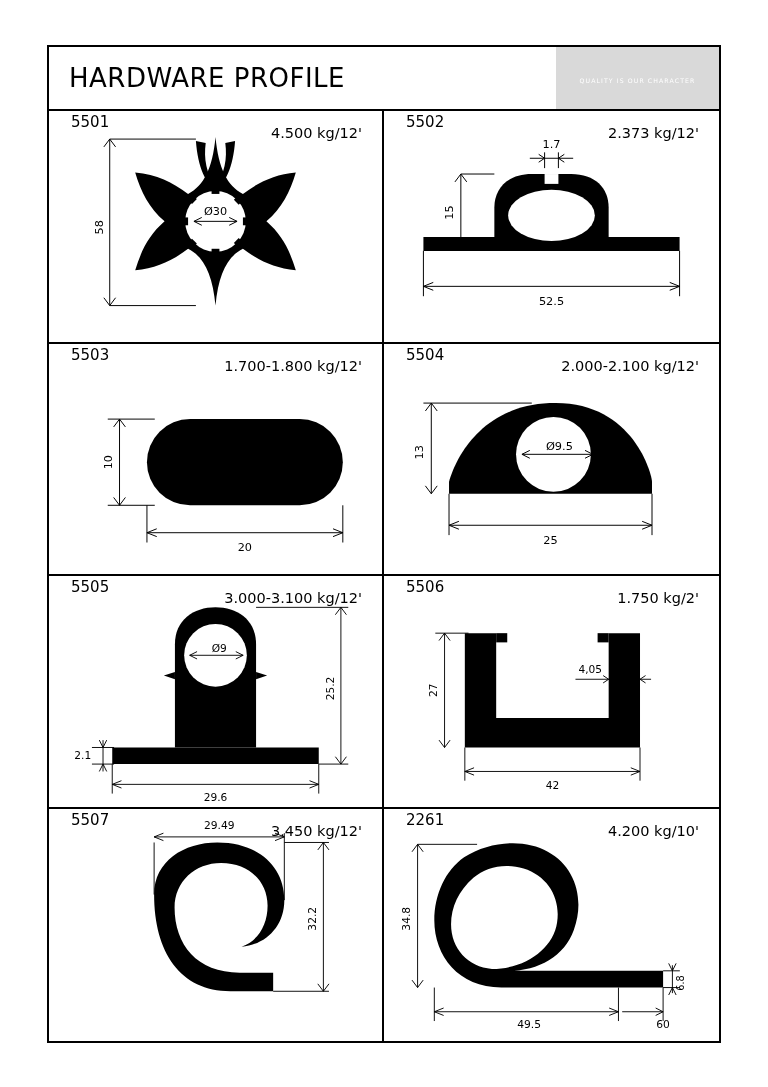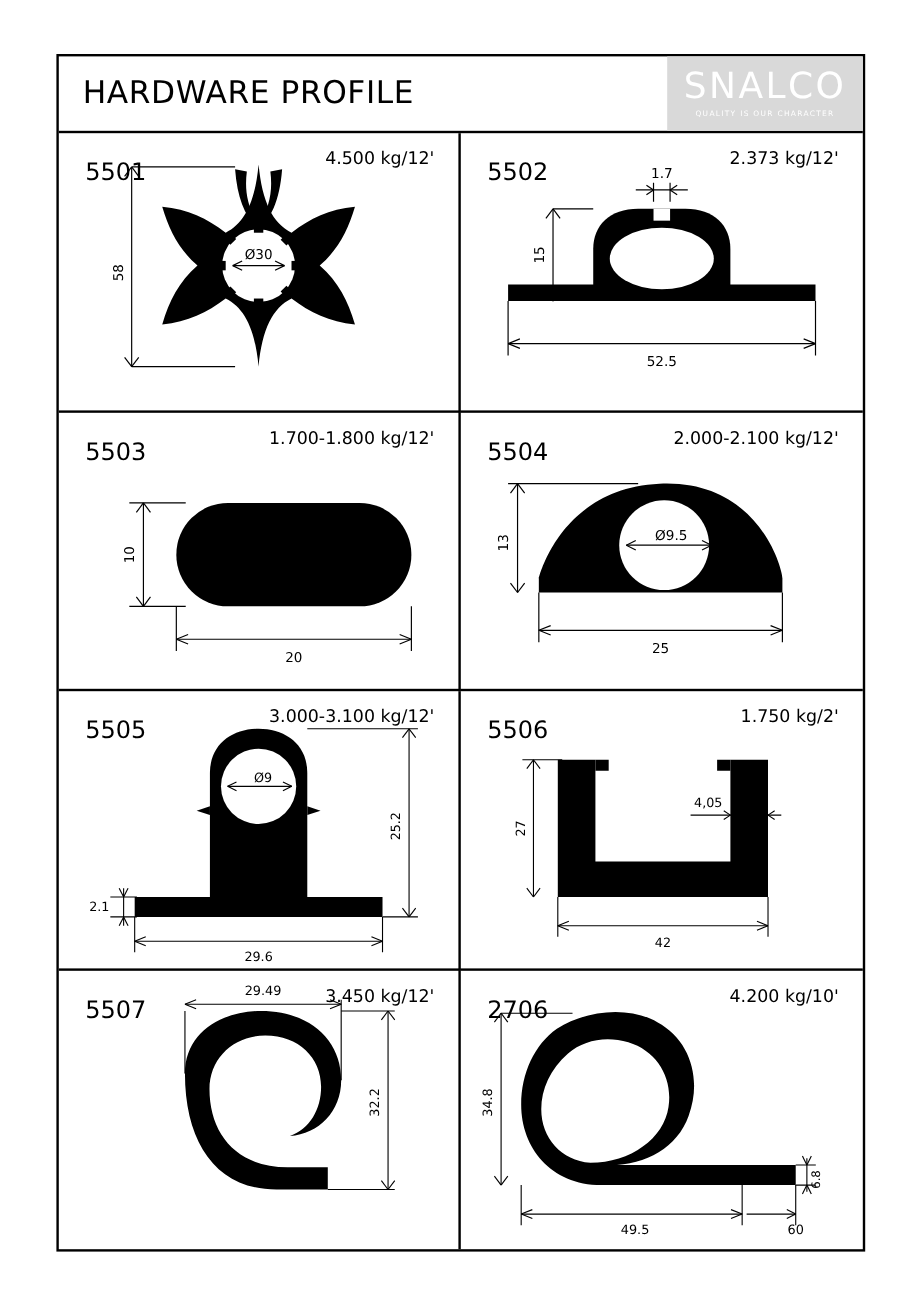--- a/index.html
+++ b/index.html
@@ -85,23 +85,23 @@
     position: relative;
     border-right: 2px solid #000;
     border-bottom: 2px solid #000;
     box-sizing: border-box;
     overflow: hidden;
   }
   .cell:nth-child(2n) { border-right: none; }
   .cell:nth-child(7), .cell:nth-child(8) { border-bottom: none; }
   .cell .code {
     position: absolute;
-    top: 20px;
+    top: 2px;
     left: 22px;
-    font-size: 20px;
+    font-size: 15px;
     font-family: "DejaVu Sans", sans-serif;
   }
   .cell .weight {
     position: absolute;
     top: 14px;
     right: 20px;
     font-size: 14.5px;
     font-family: "DejaVu Sans", sans-serif;
   }
   .drawing {
@@ -126,21 +126,20 @@
 </style>
 </head>
 <body>
 
 <div class="page">
   <div class="sheet">
 
     <div class="header">
       <div class="doc-title">HARDWARE PROFILE</div>
       <div class="logo-box">
-        <div class="logo-text">SNALCO</div>
         <div class="logo-sub">QUALITY IS OUR CHARACTER</div>
       </div>
     </div>
 
     <div class="grid">
 
       <div class="cell">
         <div class="code">5501</div>
         <div class="weight">4.500 kg/12'</div>
         <div class="drawing">
@@ -456,21 +455,21 @@
                 <line x1="286" y1="196" x2="280" y2="188"></line>
               <line x1="244" y1="36" x2="292" y2="36"></line>
               <line x1="232" y1="196" x2="292" y2="196"></line>
             </g>
             <text class="dim" x="278" y="118" transform="rotate(-90 278 118)" text-anchor="middle">32.2</text>
           </svg>
         </div>
       </div>
 
       <div class="cell">
-        <div class="code">2706</div>
+        <div class="code">2261</div>
         <div class="weight">4.200 kg/10'</div>
         <div class="drawing">
           <svg viewBox="0 0 340 250" preserveAspectRatio="xMidYMid meet">
 
             <path d="M76 52
                      C104 34 142 32 166 46
                      C196 62 206 98 194 130
                      C184 158 156 174 124 174
                      L290 174 L290 192 L116 192
                      C70 192 44 158 44 120

